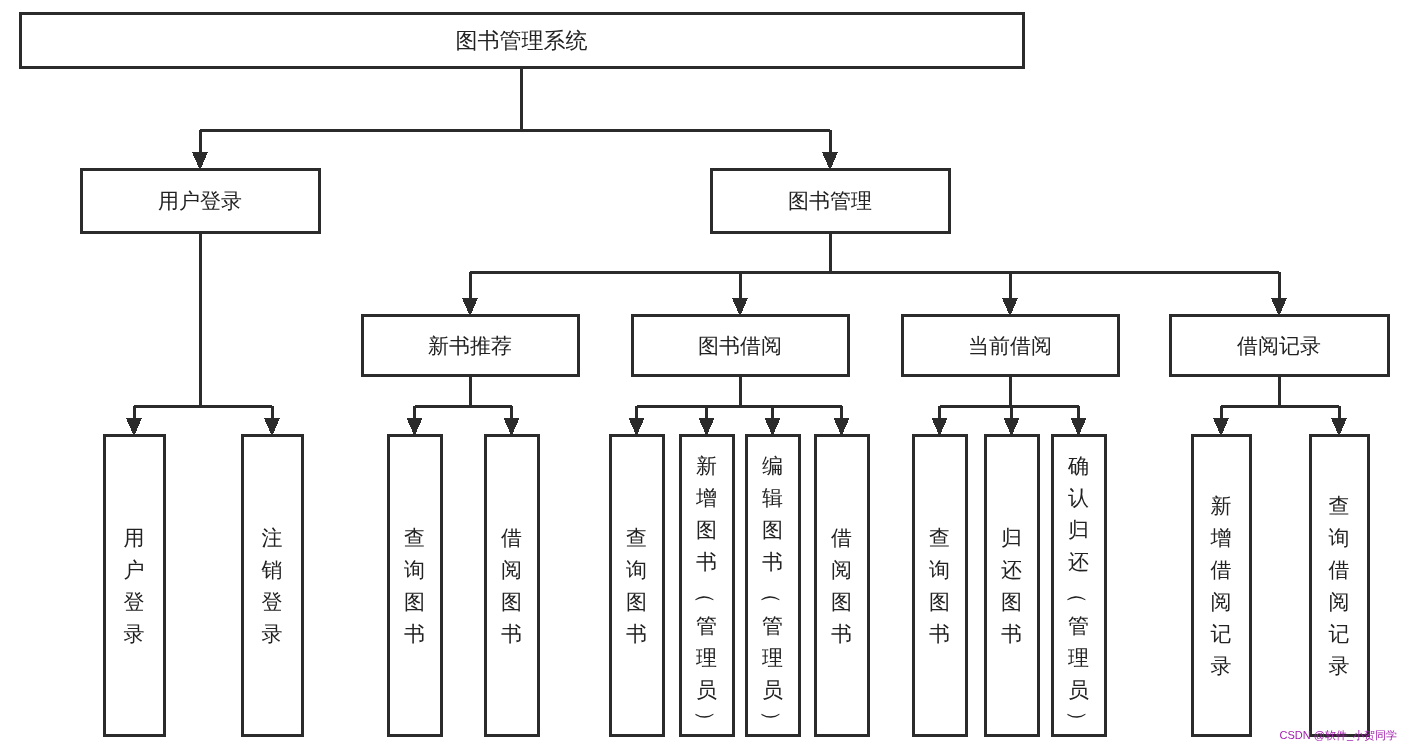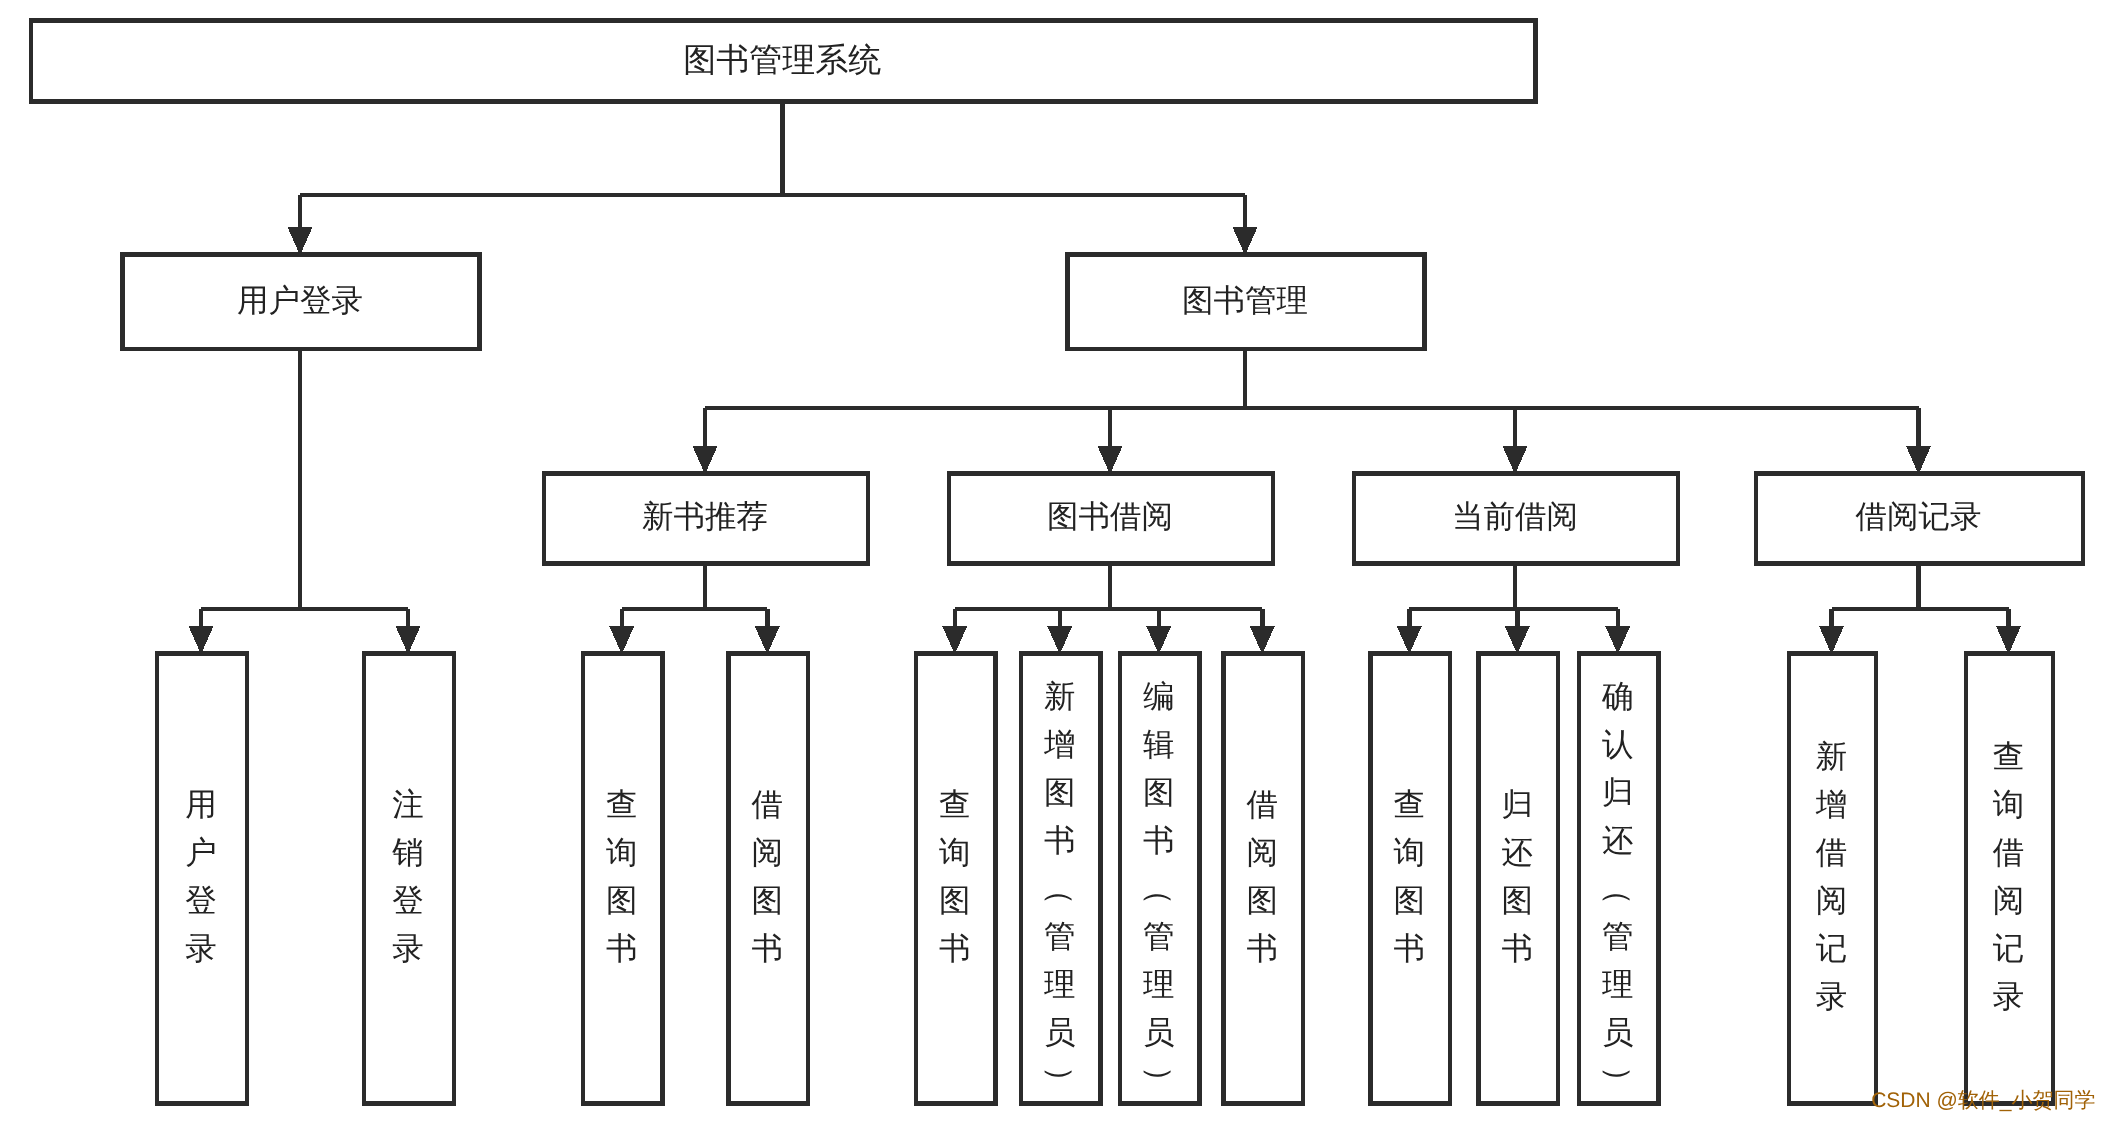--- a/index.html
+++ b/index.html
@@ -4,21 +4,21 @@
 <style>
   html,body{margin:0;padding:0;background:#ffffff;}
   body{width:1405px;height:747px;overflow:hidden;
        font-family:"Liberation Sans","DejaVu Sans",sans-serif;}
   #stage{position:relative;width:1405px;height:747px;background:#fff;}
   svg{position:absolute;left:0;top:0;}
   .node-text{font-family:"Liberation Sans","DejaVu Sans",sans-serif;
              fill:#222222;}
   .watermark{position:absolute;right:8px;bottom:4px;
              font-family:"Liberation Sans","DejaVu Sans",sans-serif;
-             font-size:14px;color:#a16207;white-space:nowrap;}
+             font-size:11px;color:#a21caf;white-space:nowrap;}
 </style>
 </head>
 <body>
 
 <div id="stage">
   <svg id="tree" width="1405" height="747" shape-rendering="crispEdges">
       <g>
         <rect x="20.5" y="13.5" width="1003" height="54" fill="#ffffff" stroke="#2b2b2b" stroke-width="3"></rect>
         <text x="521.5" y="40" text-anchor="middle" dominant-baseline="central" font-size="22" fill="#222222" class="node-text">图书管理系统</text>
       </g>

